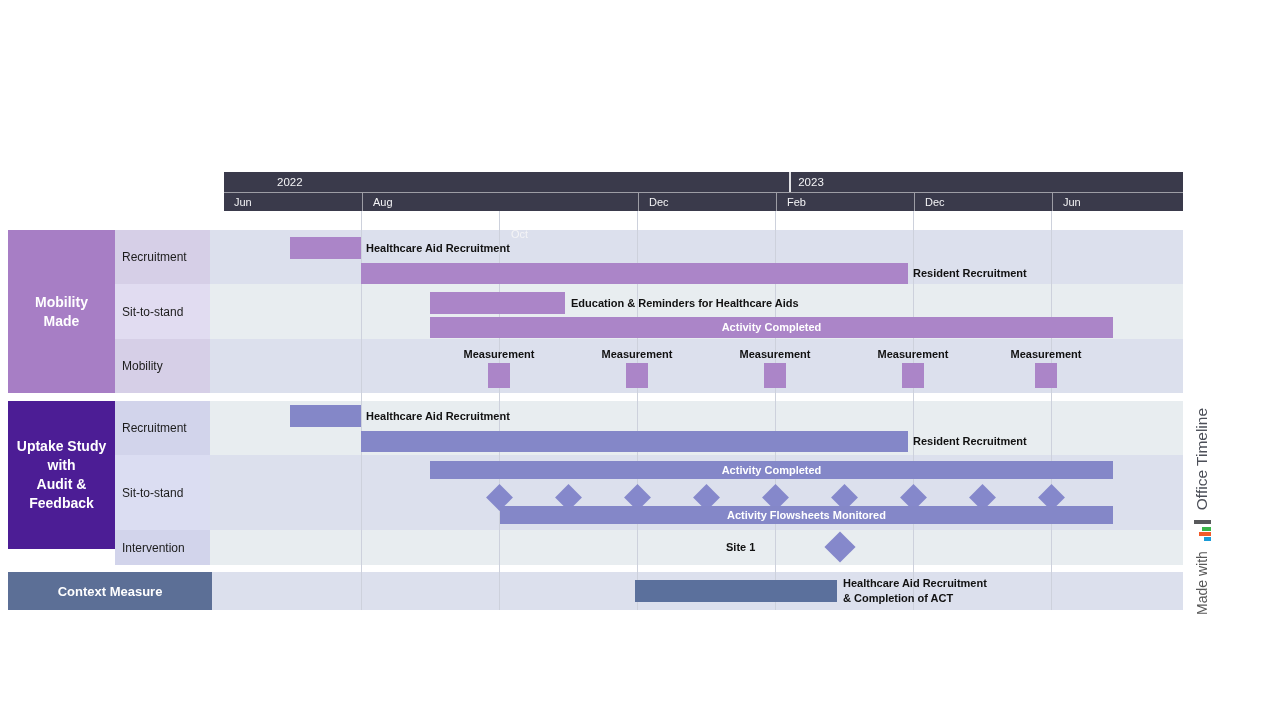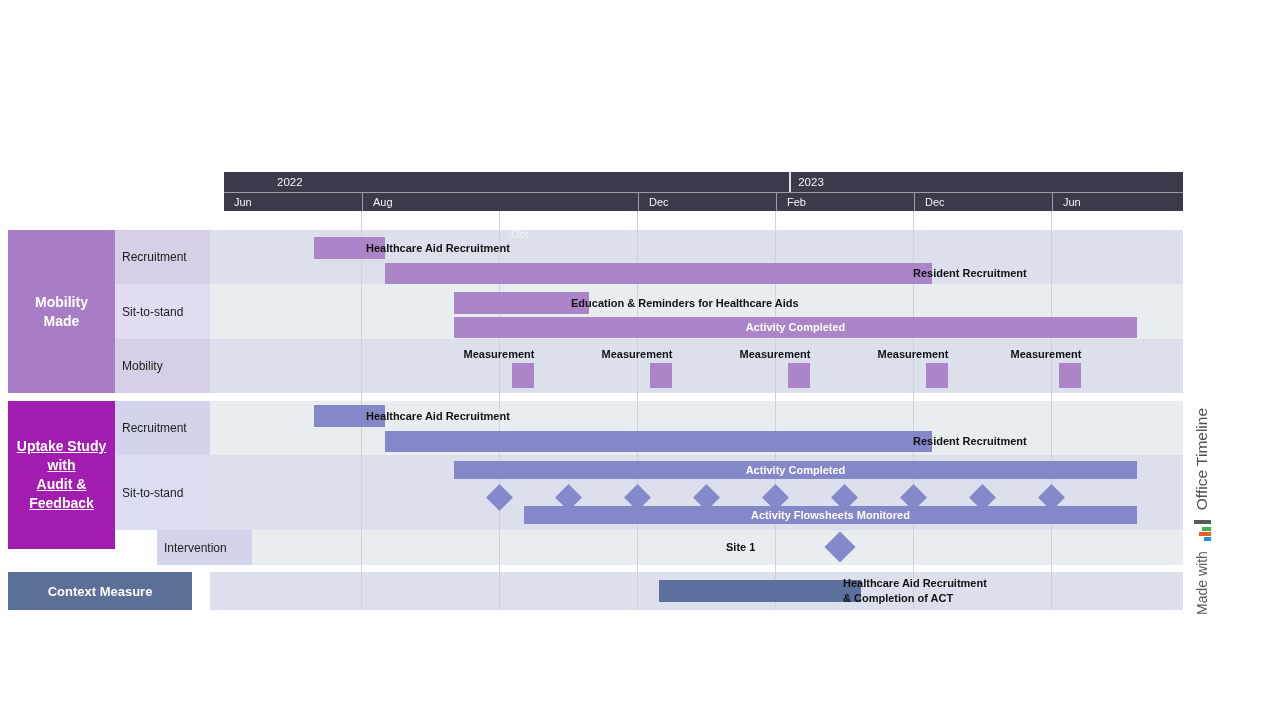--- a/index.html
+++ b/index.html
@@ -9,21 +9,21 @@
   .hdr{background:#3a3a4b;color:#fff;display:flex;box-sizing:border-box;z-index:2;}
   .hdr .cell{box-sizing:border-box;font-size:11px;line-height:19px;padding-left:10px;color:#f4f4f6;}
   .year-cell{font-size:11.5px;line-height:20px;padding-left:9px;box-sizing:border-box;color:#f4f4f6;margin-left:44px;}
   .gridline{position:absolute;width:1px;background:#cdd1dc;top:211px;height:399px;z-index:1;}
   .rowbg{position:absolute;left:210px;width:973px;z-index:0;}
   .labelcell{position:absolute;left:115px;width:95px;z-index:2;display:flex;align-items:center;
              font-size:12px;color:#1c1c1c;padding-left:7px;box-sizing:border-box;}
   .groupblock{position:absolute;left:8px;width:107px;z-index:2;display:flex;flex-direction:column;
               justify-content:center;align-items:center;color:#fff;font-weight:700;font-size:14px;
               line-height:19px;text-align:center;}
-  .bar{position:absolute;z-index:3;margin-left:24px;}
+  .bar{position:absolute;z-index:3;}
   .bar-inside{color:#fff;font-weight:700;font-size:11px;text-align:center;white-space:nowrap;overflow:hidden;}
   .bar-label{position:absolute;z-index:4;font-weight:700;font-size:11px;line-height:14px;color:#111;
              white-space:nowrap;}
   .m-label{position:absolute;z-index:4;font-weight:700;font-size:11px;line-height:14px;color:#111;
            text-align:center;}
   .diamond{position:absolute;z-index:3;transform:rotate(45deg);}
   .watermark-strip{position:absolute;left:1188px;top:615px;transform-origin:0 0;
                    transform:rotate(-90deg);display:flex;align-items:center;gap:10px;height:27px;
                    white-space:nowrap;z-index:5;}
   .wm-prefix{font-size:14px;color:#595959;}
@@ -62,34 +62,34 @@
   <div class="rowbg" style="top:339px;height:54px;background:#dce0ed;"></div>
   <div class="rowbg" style="top:401px;height:54px;background:#e8edf0;"></div>
   <div class="rowbg" style="top:455px;height:75px;background:#dce0ed;"></div>
   <div class="rowbg" style="top:530px;height:35px;background:#e8edf0;"></div>
   <div class="rowbg" style="top:572px;height:38px;background:#dce0ed;"></div>
 
   <div class="groupblock" style="top:230px;height:163px;background:#a77ec5;">
     <span>Mobility</span>
     <span>Made</span>
   </div>
-  <div class="groupblock" style="top:401px;height:148px;background:#a21caf;text-decoration:underline;">
+  <div class="groupblock" style="top:401px;height:148px;background:#4c1d95;">
     <span>Uptake Study</span>
     <span>with</span>
     <span>Audit &amp;</span>
     <span>Feedback</span>
   </div>
-  <div class="groupblock" style="top:572px;height:38px;width:184px;background:#5c6f96;font-size:13px;">Context Measure</div>
+  <div class="groupblock" style="top:572px;height:38px;width:204px;background:#5c6f96;font-size:13px;">Context Measure</div>
 
   <div class="labelcell" style="top:230px;height:54px;background:#d6cfe7;">Recruitment</div>
   <div class="labelcell" style="top:284px;height:55px;background:#e1dcf1;">Sit-to-stand</div>
   <div class="labelcell" style="top:339px;height:54px;background:#d6cfe7;">Mobility</div>
   <div class="labelcell" style="top:401px;height:54px;background:#d2d4eb;">Recruitment</div>
   <div class="labelcell" style="top:455px;height:75px;background:#dbddf2;">Sit-to-stand</div>
-  <div class="labelcell" style="top:530px;height:35px;background:#d2d4eb;margin-left:42px;">Intervention</div>
+  <div class="labelcell" style="top:530px;height:35px;background:#d2d4eb;">Intervention</div>
 
   <div class="bar" style="left:290px;top:237px;width:71px;height:22px;background:#ab85c8;"></div>
   <div class="bar-label" style="left:366px;top:241px;">Healthcare Aid Recruitment</div>
 
   <div class="bar" style="left:361px;top:263px;width:547px;height:21px;background:#ab85c8;"></div>
   <div class="bar-label" style="left:913px;top:266px;">Resident Recruitment</div>
 
   <div class="bar" style="left:430px;top:292px;width:135px;height:22px;background:#ab85c8;"></div>
   <div class="bar-label" style="left:571px;top:296px;">Education &amp; Reminders for Healthcare Aids</div>
 

